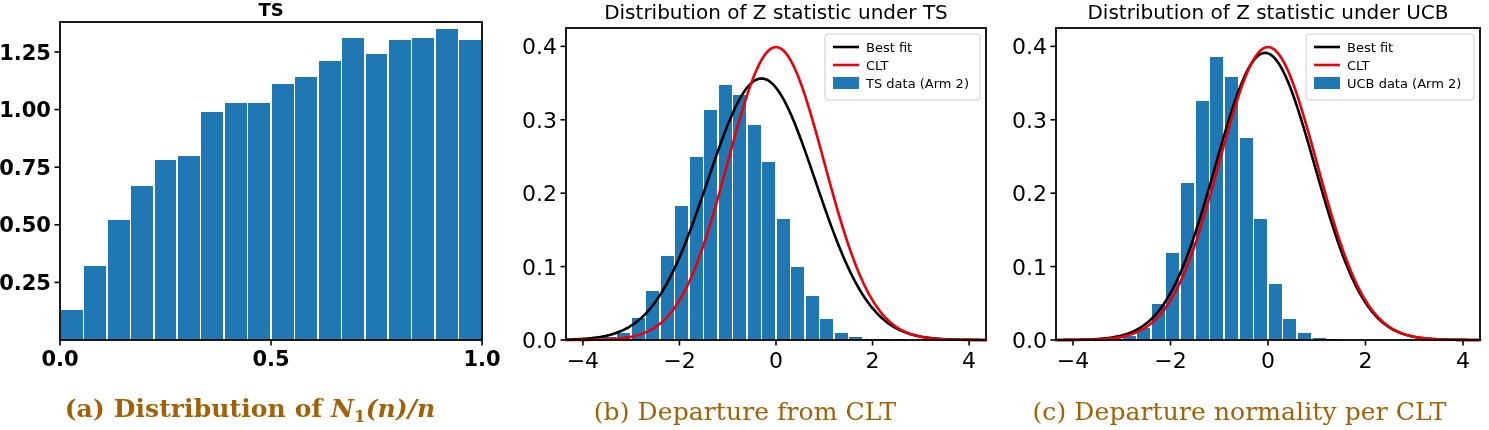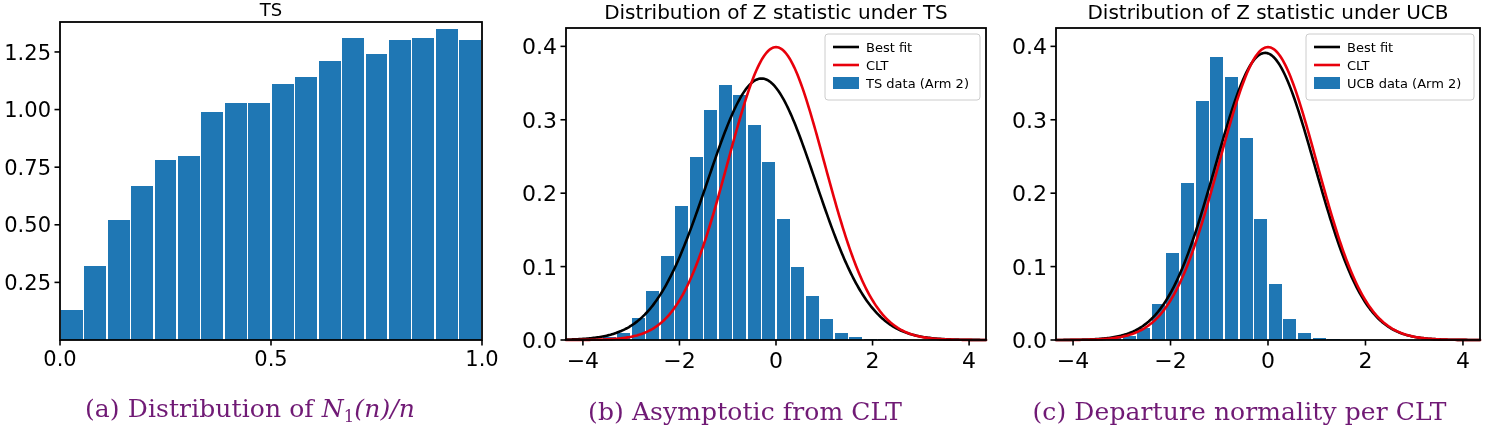--- a/index.html
+++ b/index.html
@@ -19,35 +19,35 @@
     height: 430px;
     display: flex;
     flex-direction: row;
     align-items: flex-start;
   }
   .panel {
     position: relative;
     height: 430px;
     flex: 0 0 auto;
   }
-  .panel-a { width: 500px; }
+  .panel-a { width: 500px; font-weight: bold; }
   .panel-b { width: 490px; }
   .panel-c { width: 499px; }
 
   .panel svg { display: block; }
 
   .caption {
     position: absolute;
     left: 0;
     right: 0;
     bottom: 4px;
     text-align: center;
     font-family: "DejaVu Serif", serif;
     font-size: 25px;
-    color: #701a75;
+    color: #a16207;
     white-space: nowrap;
     letter-spacing: 0.1px;
   }
   .caption .mathvar {
     font-style: italic;
     font-family: "DejaVu Serif", serif;
   }
   .caption .sub {
     font-size: 0.66em;
     vertical-align: -0.28em;
@@ -181,21 +181,21 @@
         </g>
         <g>
           <line x1="333" y1="65" x2="359" y2="65" stroke="#e8000b" stroke-width="2.6"></line>
           <text x="366" y="69.6" class="legend-label">CLT</text>
         </g>
         <g>
           <rect x="333" y="77" width="26" height="12" fill="#1f77b4"></rect>
           <text x="366" y="87.6" class="legend-label">TS data (Arm 2)</text>
         </g>
       </svg>
-    <div class="caption">(b) Asymptotic from CLT</div>
+    <div class="caption">(b) Departure from CLT</div>
   </div>
 
   <div class="panel panel-c">
     <svg id="svg-c" width="499" height="390">
         <text x="278" y="19" text-anchor="middle" font-size="20" class="panel-title">Distribution of Z statistic under UCB</text>
         <g>
           <rect x="117.97241379310344" y="337.79764705882354" width="13.020689655172427" height="2.202352941176457" fill="#1f77b4" class="bar"></rect>
           <rect x="132.59310344827588" y="335.5952941176471" width="13.020689655172385" height="4.404705882352914" fill="#1f77b4" class="bar"></rect>
           <rect x="147.21379310344827" y="328.2541176470588" width="13.020689655172442" height="11.74588235294118" fill="#1f77b4" class="bar"></rect>
           <rect x="161.8344827586207" y="304.0282352941176" width="13.020689655172385" height="35.97176470588238" fill="#1f77b4" class="bar"></rect>

